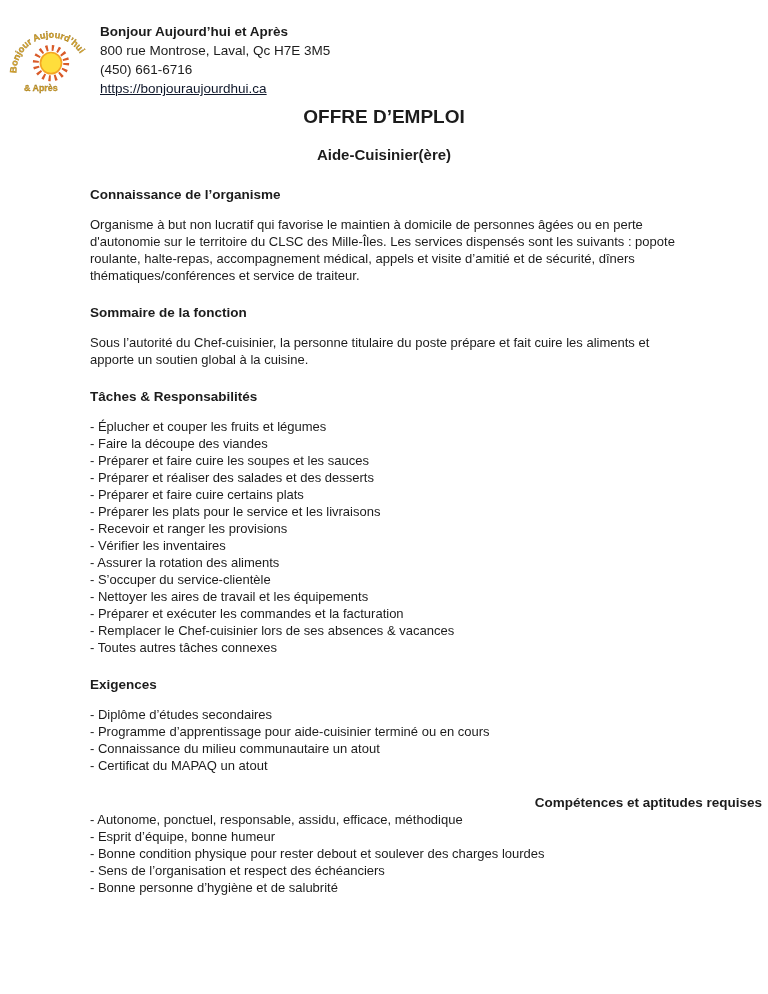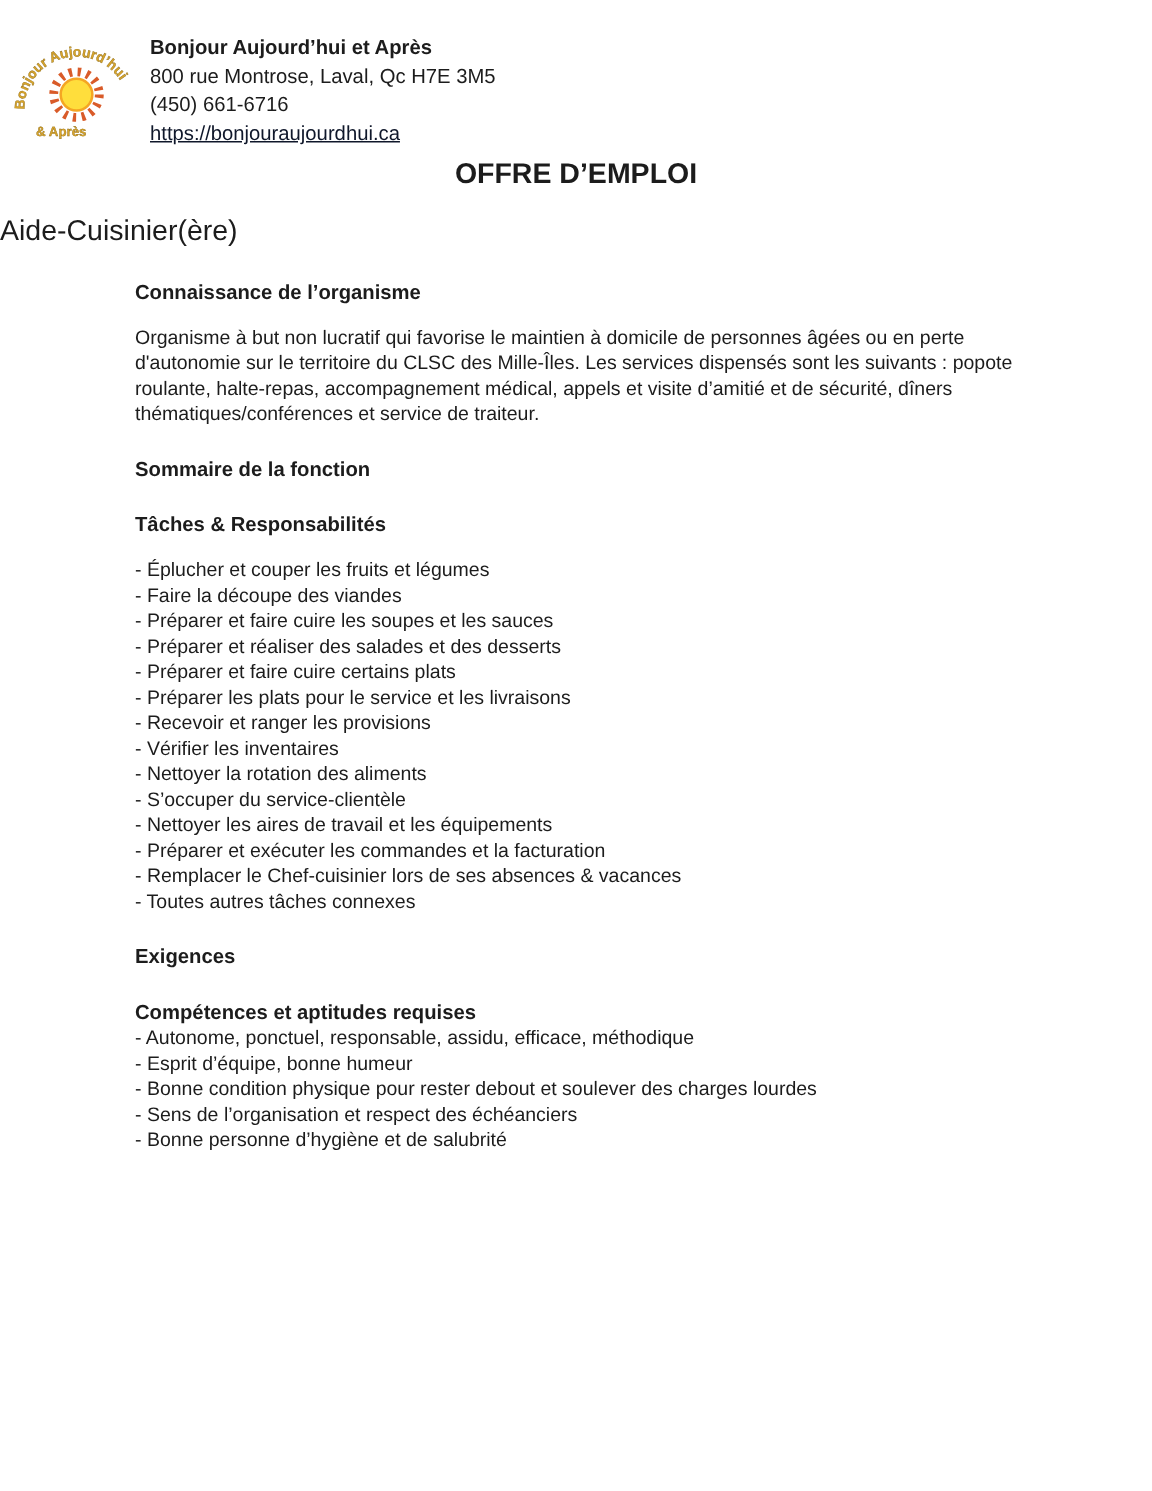--- a/index.html
+++ b/index.html
@@ -16,30 +16,30 @@
   
   .header { display: flex; align-items: flex-start; padding: 20px 40px 0 8px; }
   .logo-box { width: 86px; height: 76px; flex: none; }
   .logo-box svg { width: 100%; height: 100%; display: block; }
   .header-text { margin-left: 6px; padding-top: 2px; font-size: 13.5px; line-height: 19px; }
   .org-name { font-weight: bold; }
   .org-link { color: #0f172a; text-decoration: underline; cursor: pointer; }
 
   
   .doc-title { text-align: center; font-size: 19px; font-weight: bold; margin: 8px 0 0 0; line-height: 21px; }
-  .doc-subtitle { text-align: left; font-size: 19px; font-weight: normal; margin: 19px 0 0 0; line-height: 18px; }
+  .doc-subtitle { text-align: center; font-size: 15px; font-weight: bold; margin: 19px 0 0 0; line-height: 18px; }
 
   
   .doc-body { margin: 22px 0 0 90px; width: 672px; font-size: 13px; line-height: 17px; }
   .doc-section { margin: 0 0 20px 0; }
   .section-heading { font-size: 13.5px; font-weight: bold; margin: 0 0 13px 0; line-height: 17px; }
   .section-paragraph { margin: 0; white-space: pre-wrap; }
   .section-list { list-style: none; margin: 0; padding: 0; }
   .section-list li { line-height: 17px; }
-  .doc-section:last-of-type .section-heading { margin-bottom: 0; }
+  .doc-section:last-of-type .section-heading { margin-bottom: 0; text-align: right; }
 </style>
 </head>
 <body>
 
 <div class="page">
 
   <div class="header">
     <div class="logo-box">
       <svg viewBox="0 0 100 90" aria-hidden="true">
         <defs>
@@ -75,47 +75,55 @@
         <h3 class="section-heading">Connaissance de l’organisme</h3>
         <p class="section-paragraph">Organisme à but non lucratif qui favorise le maintien à domicile de personnes âgées ou en perte
 d'autonomie sur le territoire du CLSC des Mille-Îles. Les services dispensés sont les suivants : popote
 roulante, halte-repas, accompagnement médical, appels et visite d’amitié et de sécurité, dîners
 thématiques/conférences et service de traiteur.</p>
 
       </section>
 
       <section class="doc-section">
         <h3 class="section-heading">Sommaire de la fonction</h3>
+        <p class="section-paragraph">Sous l’autorité du Chef-cuisinier, la personne titulaire du poste prépare et fait cuire les aliments et
+apporte un soutien global à la cuisine.</p>
 
       </section>
 
       <section class="doc-section">
         <h3 class="section-heading">Tâches &amp; Responsabilités</h3>
 
         <ul class="section-list">
           <li>- Éplucher et couper les fruits et légumes</li>
           <li>- Faire la découpe des viandes</li>
           <li>- Préparer et faire cuire les soupes et les sauces</li>
           <li>- Préparer et réaliser des salades et des desserts</li>
           <li>- Préparer et faire cuire certains plats</li>
           <li>- Préparer les plats pour le service et les livraisons</li>
           <li>- Recevoir et ranger les provisions</li>
           <li>- Vérifier les inventaires</li>
-          <li>- Nettoyer la rotation des aliments</li>
+          <li>- Assurer la rotation des aliments</li>
           <li>- S’occuper du service-clientèle</li>
           <li>- Nettoyer les aires de travail et les équipements</li>
           <li>- Préparer et exécuter les commandes et la facturation</li>
           <li>- Remplacer le Chef-cuisinier lors de ses absences &amp; vacances</li>
           <li>- Toutes autres tâches connexes</li>
         </ul>
       </section>
 
       <section class="doc-section">
         <h3 class="section-heading">Exigences</h3>
 
+        <ul class="section-list">
+          <li>- Diplôme d’études secondaires</li>
+          <li>- Programme d’apprentissage pour aide-cuisinier terminé ou en cours</li>
+          <li>- Connaissance du milieu communautaire un atout</li>
+          <li>- Certificat du MAPAQ un atout</li>
+        </ul>
       </section>
 
       <section class="doc-section">
         <h3 class="section-heading">Compétences et aptitudes requises</h3>
 
         <ul class="section-list">
           <li>- Autonome, ponctuel, responsable, assidu, efficace, méthodique</li>
           <li>- Esprit d’équipe, bonne humeur</li>
           <li>- Bonne condition physique pour rester debout et soulever des charges lourdes</li>
           <li>- Sens de l’organisation et respect des échéanciers</li>

